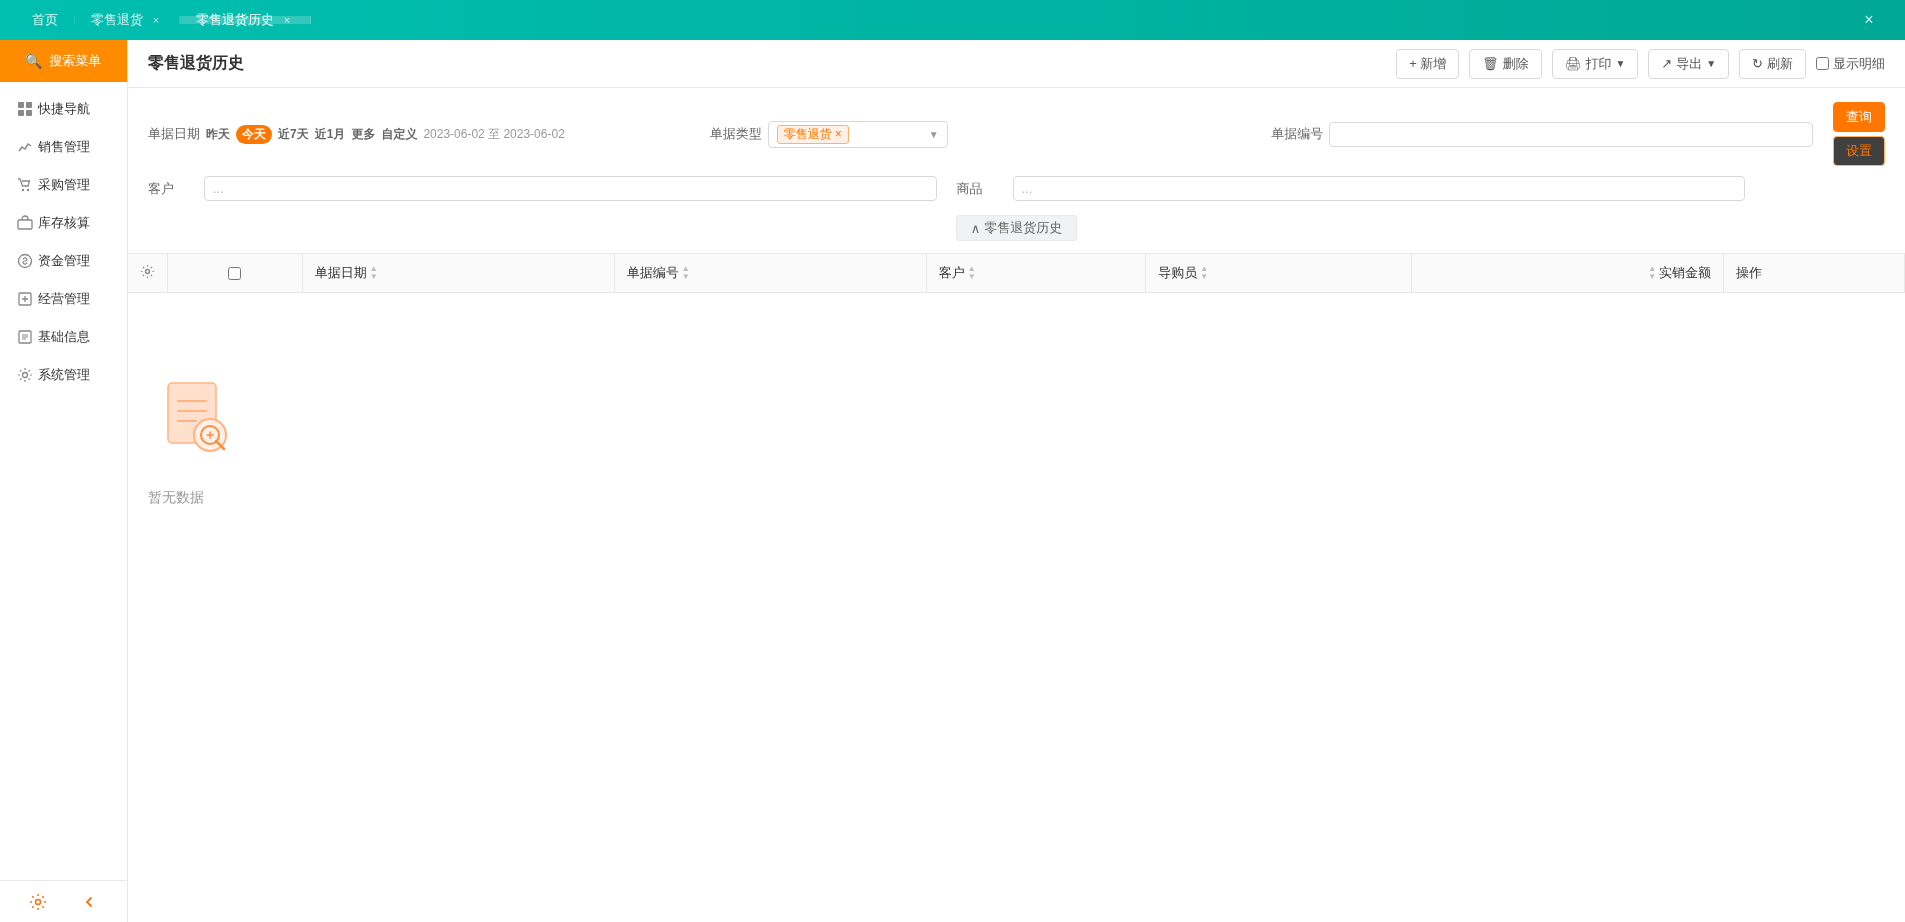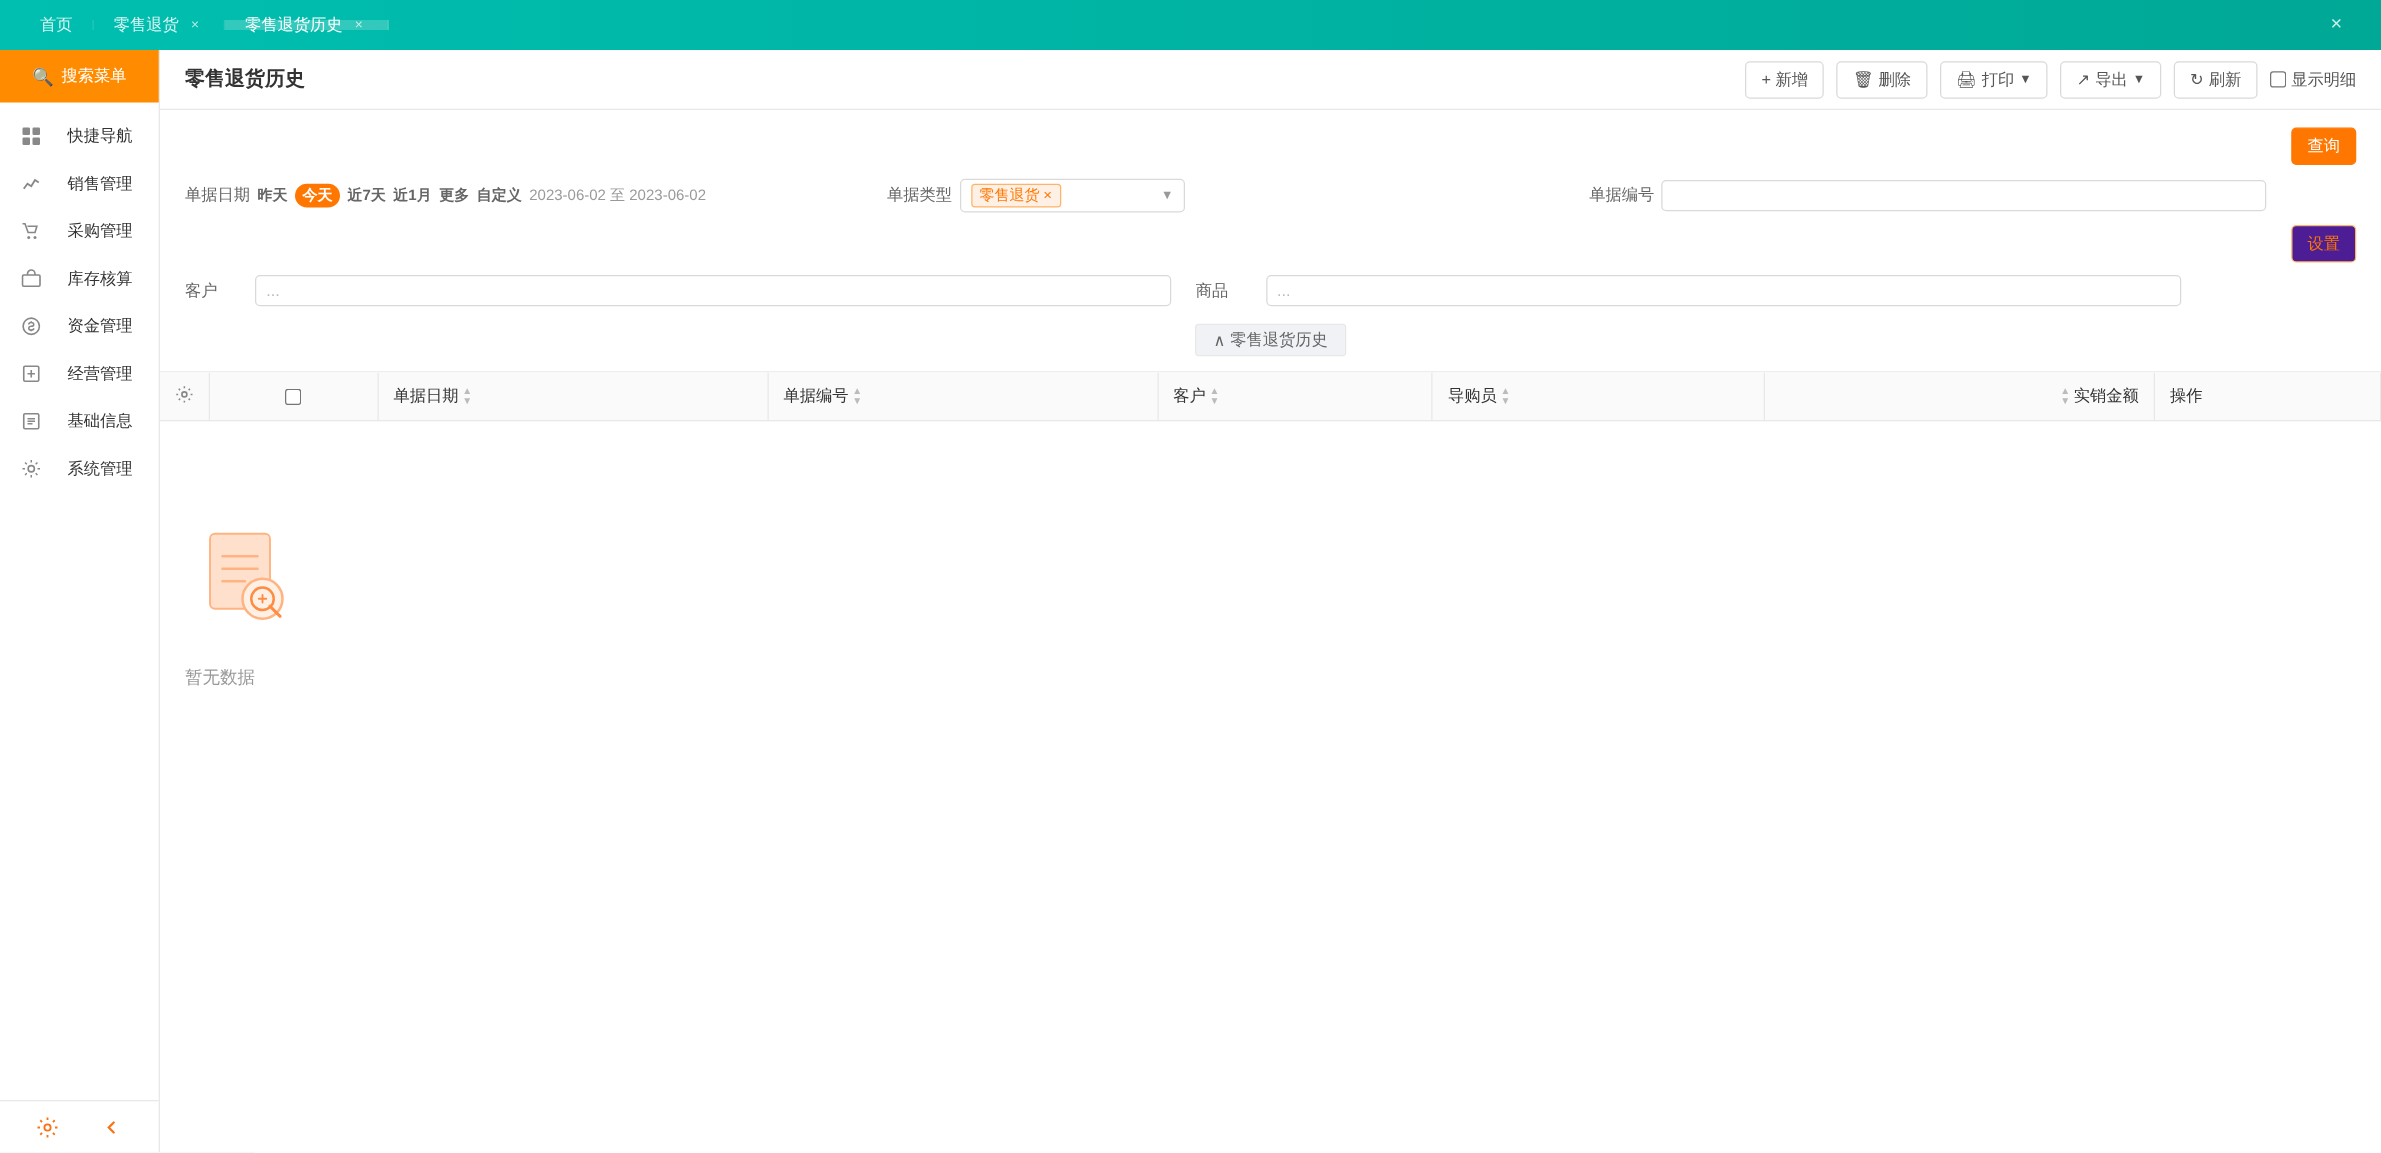--- a/index.html
+++ b/index.html
@@ -84,21 +84,21 @@
       font-size: 13px;
       cursor: pointer;
     }
     .sidebar-nav {
       flex: 1;
       padding: 8px 0;
     }
     .nav-item {
       display: flex;
       align-items: center;
-      gap: 20px;
+      gap: 4px;
       padding: 10px 16px;
       font-size: 13px;
       color: #333;
       cursor: pointer;
     }
     .nav-icon {
       width: 18px;
       height: 18px;
       display: flex;
       align-items: center;
@@ -166,24 +166,23 @@
       font-size: 13px;
       color: #555;
       cursor: pointer;
     }
     .toolbar-btn.primary {
       background: #ff7700;
       border-color: #ff7700;
       color: #fff;
     }
     .toolbar-btn.secondary {
-      background: #4c1d95;
+      background: #404040;
       border-color: #ffb366;
       color: #ff7700;
-      margin-top: 44px;
     }
     .show-detail-check {
       display: flex;
       align-items: center;
       gap: 4px;
       font-size: 13px;
       color: #555;
       cursor: pointer;
     }
 

